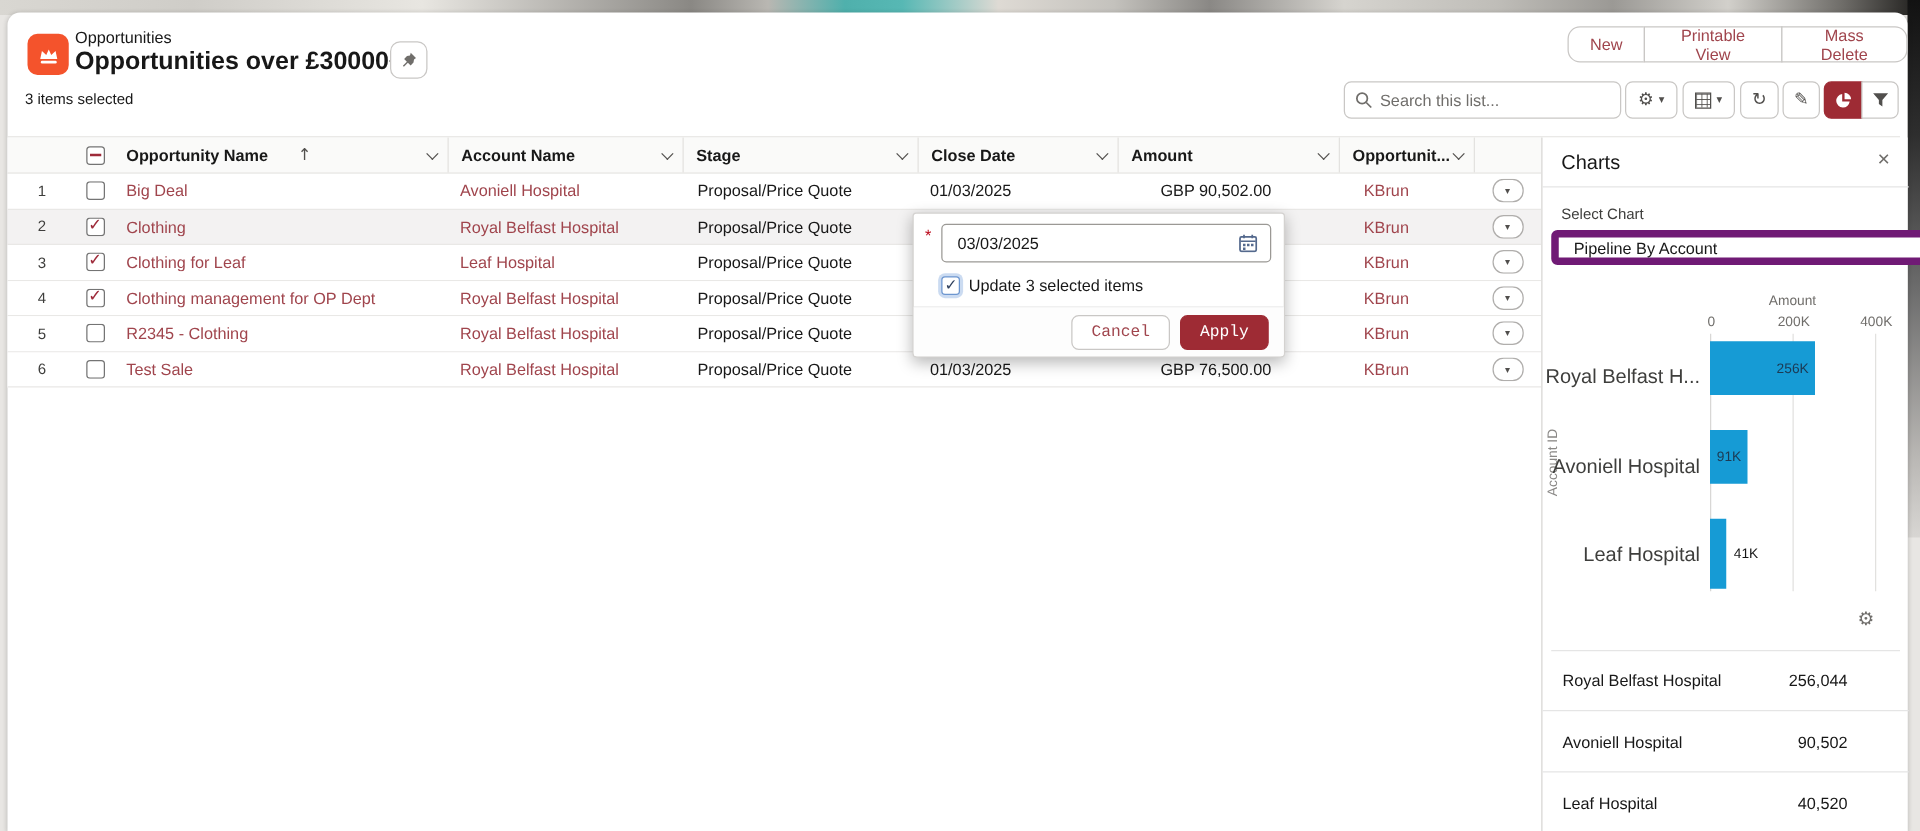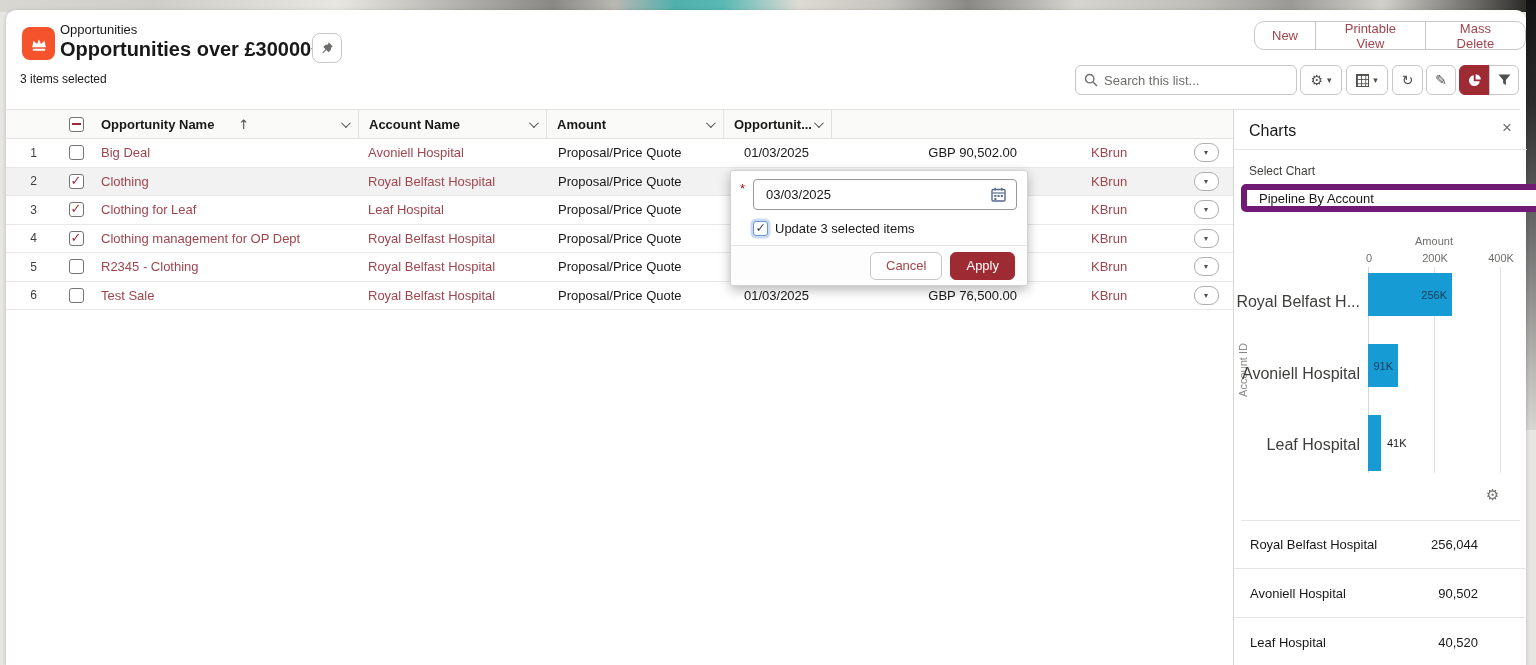--- a/index.html
+++ b/index.html
@@ -85,21 +85,21 @@
   .p-body{position:relative;padding:8px 10px 8px 22px}
   .req{position:absolute;left:9px;top:10px;color:#ba0517;font-size:13px}
   .p-input{width:100%;height:31px;border:1px solid #9b9995;border-radius:4px;display:flex;align-items:center;
     padding:0 10px 0 12px;font-size:13px;color:#181818;justify-content:space-between;background:#fff}
   .p-check{display:flex;align-items:center;gap:7px;margin-top:9px;height:18px;font-size:13px;color:#181818}
   .pcb{width:15px;height:15px;border:1px solid #6d96cf;border-radius:3px;background:#fff;position:relative;
     box-shadow:0 0 0 2.5px rgba(140,175,225,.45);cursor:pointer}
   .pcb::after{content:"\2713";font-family:"DejaVu Sans",sans-serif;position:absolute;left:1.5px;top:-2px;font-size:12.5px;color:#2e3f5c;font-weight:700}
   .p-footer{border-top:1px solid #e5e5e5;background:#fdfdfd;height:40px;display:flex;align-items:center;
     justify-content:flex-end;gap:8px;padding:0 12px;border-radius:0 0 3px 3px}
-  .btn{height:28px;padding:0 15px;border-radius:6px;font-size:13px;display:flex;align-items:center;cursor:pointer;font-family:Liberation Sans, sans-serif}
+  .btn{height:28px;padding:0 15px;border-radius:6px;font-size:13px;display:flex;align-items:center;cursor:pointer;font-family:Liberation Mono, monospace}
   .btn.neutral{background:#fff;border:1px solid #c9c7c5;color:#a0454d}
   .btn.brand{background:#9e2b34;border:1px solid #9e2b34;color:#fff}
 
   
   .panel{position:absolute;left:1227px;top:100px;width:293px;height:555px;border-left:1px solid #d8d6d4;background:#fff}
   .panel-title{position:absolute;left:15px;top:12px;font-size:16px;color:#181818}
   .panel-close{position:absolute;left:268px;top:8px;font-size:17px;color:#706e6b;cursor:pointer}
   .panel-hr1{position:absolute;left:0;top:39px;width:293px;border-top:1px solid #e5e5e5}
   .sel-label{position:absolute;left:15px;top:54px;font-size:12px;color:#3e3e3c}
   .combo{position:absolute;left:7px;top:74px;width:332px;height:28px;border:6px solid #701a75;border-radius:5px;
@@ -195,20 +195,28 @@
     <div class="th c-cb">
         <span class="cb ind"></span>
       </div>
     <div class="th c-name">
       <span>Opportunity Name</span>
       <span class="sort sym">↑</span>
       <i class="chev"></i>
     </div>
     <div class="th c-acct bl">
       <span>Account Name</span>
+        <i class="chev"></i>
+    </div>
+    <div class="th c-stage bl">
+      <span>Stage</span>
+        <i class="chev"></i>
+    </div>
+    <div class="th c-close bl">
+      <span>Close Date</span>
         <i class="chev"></i>
     </div>
     <div class="th c-amt bl">
       <span>Amount</span>
         <i class="chev"></i>
     </div>
     <div class="th c-own bl">
       <span>Opportunit...</span>
         <i class="chev"></i>
     </div>

